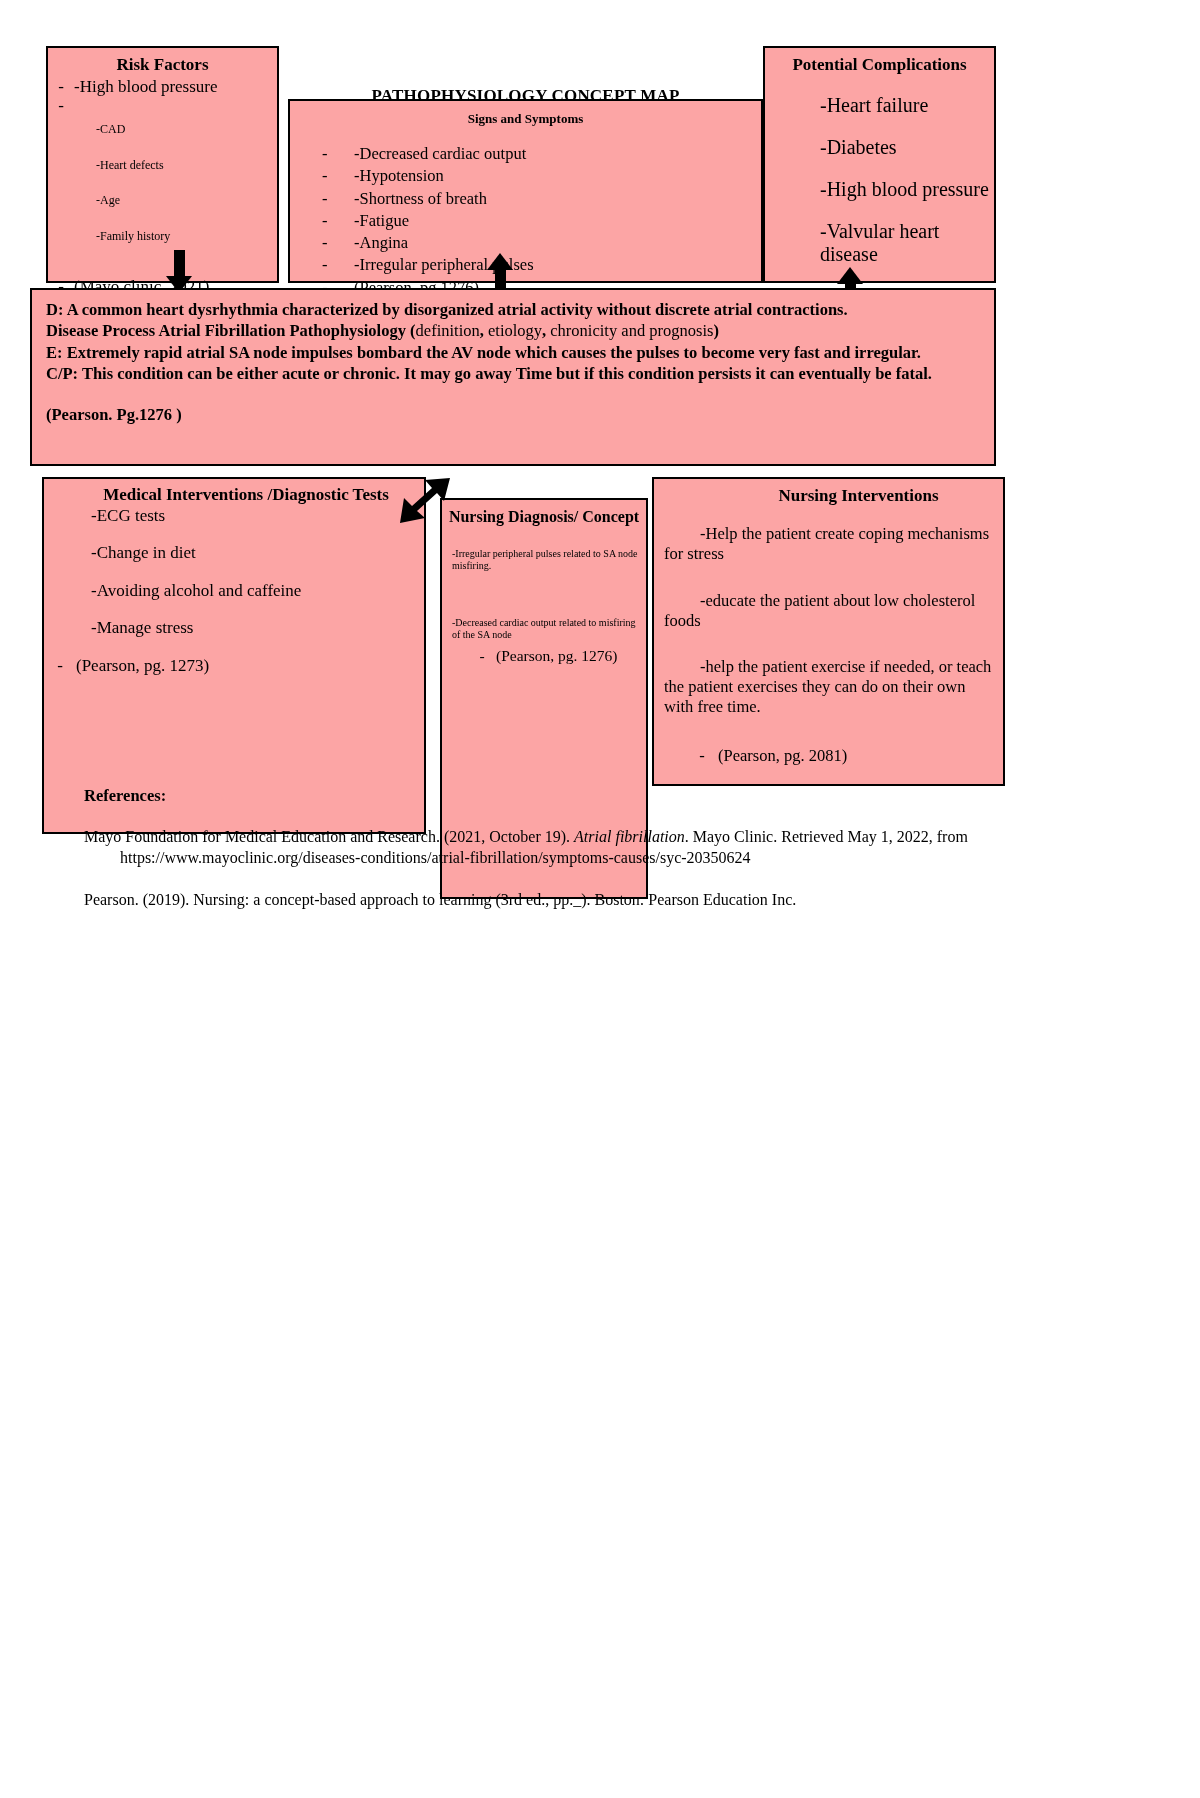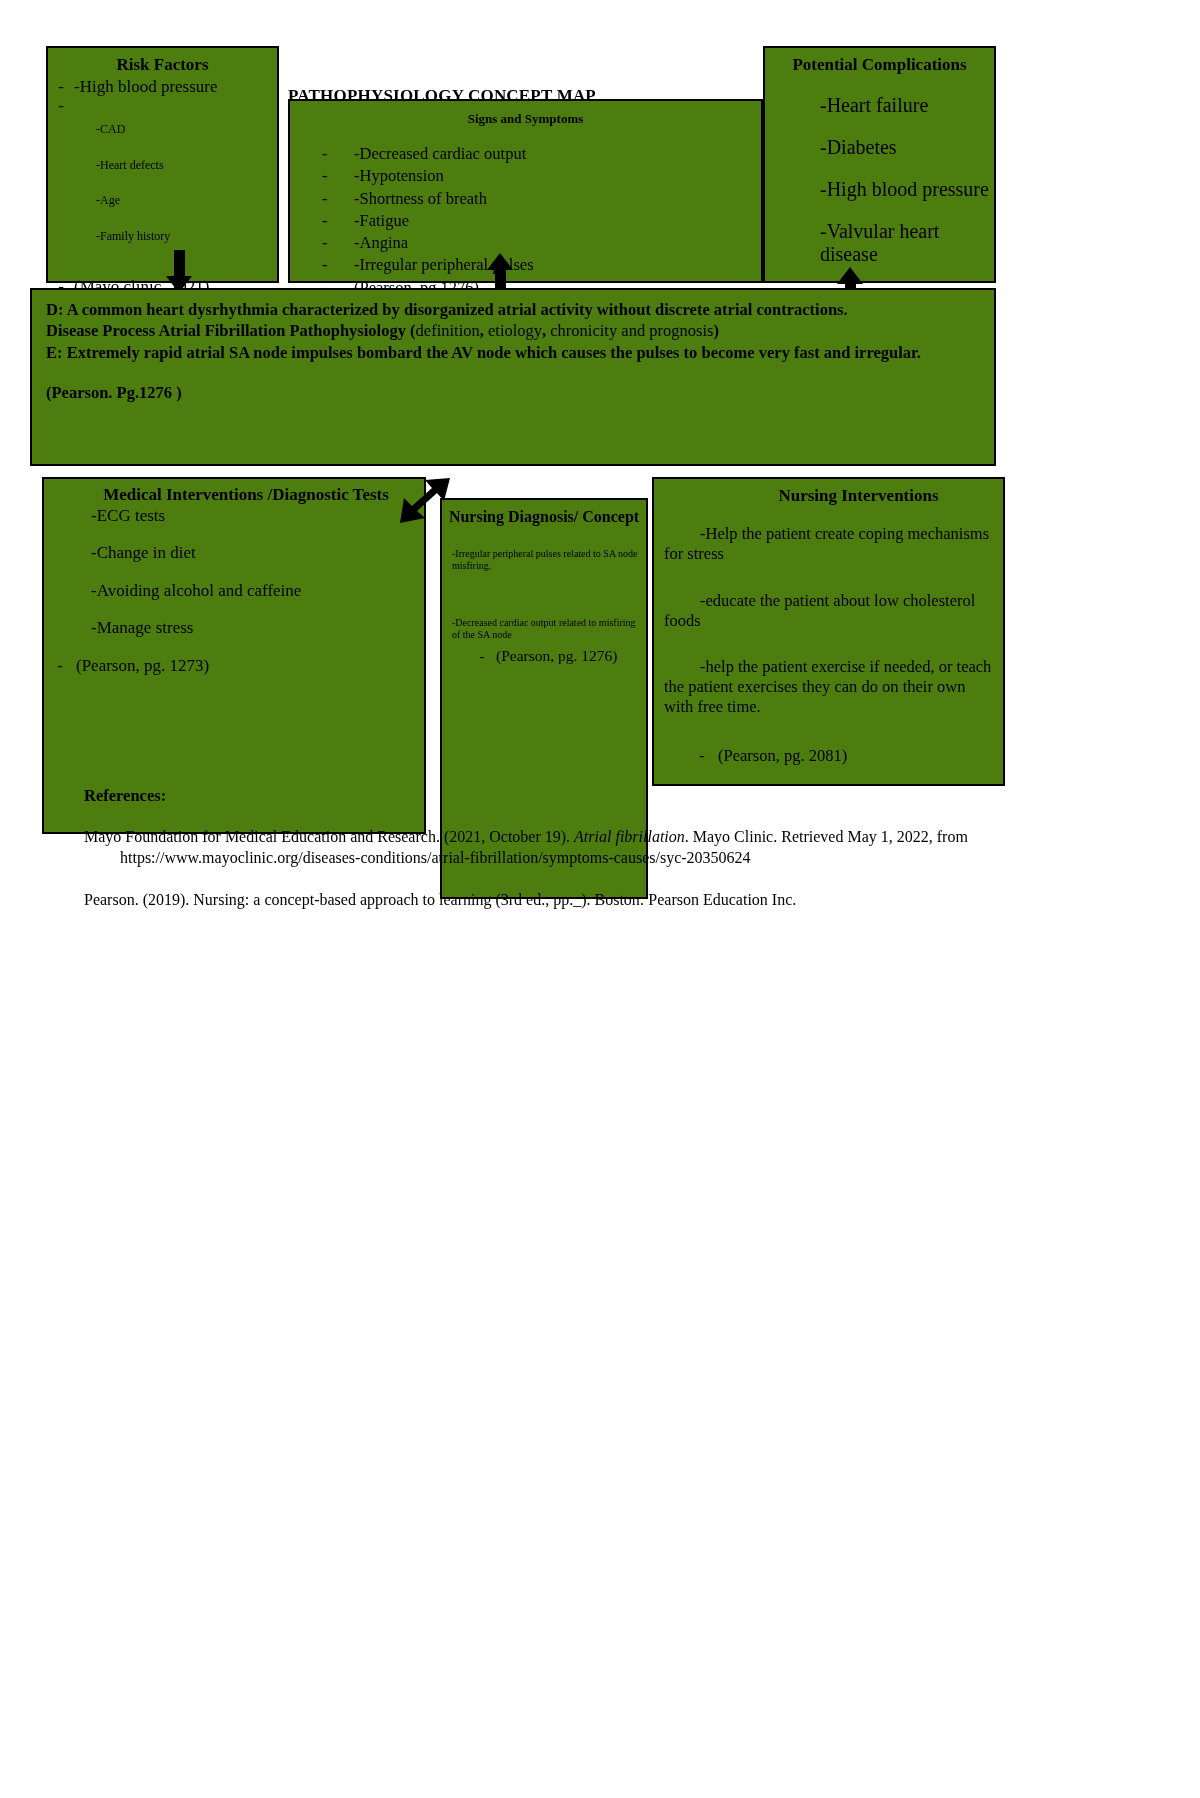--- a/index.html
+++ b/index.html
@@ -16,21 +16,21 @@
     width: 1200px;
     height: 1798px;
     background: #ffffff;
     overflow: hidden;
   }
 
   .box {
     position: absolute;
     border: 2px solid #000000;
     box-sizing: border-box;
-    background: #4d7c0f;
+    background: #fca5a5;
   }
 
   .box-title {
     font-weight: bold;
     text-align: center;
     font-size: 17px;
     line-height: 1.1;
   }
 
   
@@ -57,20 +57,21 @@
     font-size: 12px;
     line-height: 1.15;
   }
 
   
   #concept-map-title {
     position: absolute;
     left: 288px;
     top: 86px;
     width: 475px;
+    text-align: center;
     font-weight: bold;
     font-size: 17px;
     letter-spacing: 0.2px;
   }
 
   
   #signs-symptoms-box {
     left: 288px;
     top: 99px;
     width: 475px;
@@ -368,20 +369,21 @@
   <div>
     <div class="arrow-shaft" style="left:845px; top:282px; width:11px; height:18px;"></div>
     <div class="arrow-head-up" style="left:837px; top:267px;"></div>
   </div>
 
   <div class="box" id="disease-process-box">
     <div class="dp-inner">
       <div class="dp-line">D: A common heart dysrhythmia characterized by disorganized atrial activity without discrete atrial contractions.</div>
       <div class="dp-line"><span>Disease Process   Atrial Fibrillation Pathophysiology (</span><span class="reg">d</span><span class="reg">efinition</span><span>, </span><span class="reg">etiology</span><span>, </span><span class="reg">chronicity and prognosis</span><span>)</span></div>
       <div class="dp-line">E: Extremely rapid atrial SA node impulses bombard the AV node which causes the pulses to become very fast and irregular.</div>
+      <div class="dp-line">C/P: This condition can be either acute or chronic. It may go away Time but if this condition persists it can eventually be fatal.</div>
       <div class="dp-cite">(Pearson. Pg.1276 )</div>
     </div>
   </div>
 
   <div class="box" id="medical-interventions-box">
     <div class="box-title">Medical Interventions /Diagnostic Tests</div>
     <div class="mi-item mi-first" style="padding-left:47px;">-ECG tests</div>
     <div class="mi-item">-Change in diet</div>
     <div class="mi-item">-Avoiding alcohol and caffeine</div>
     <div class="mi-item">-Manage stress</div>

